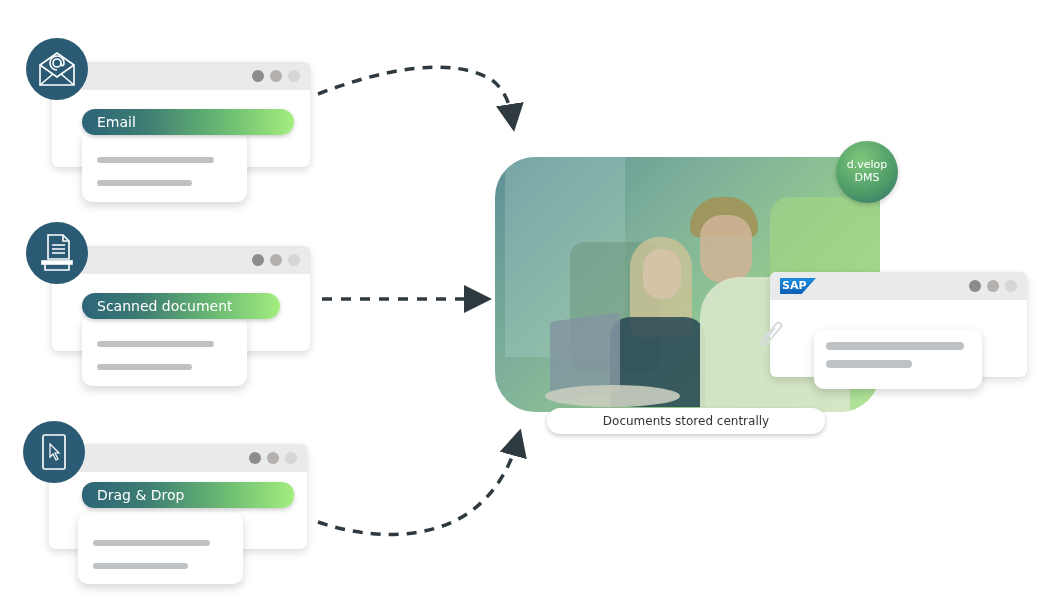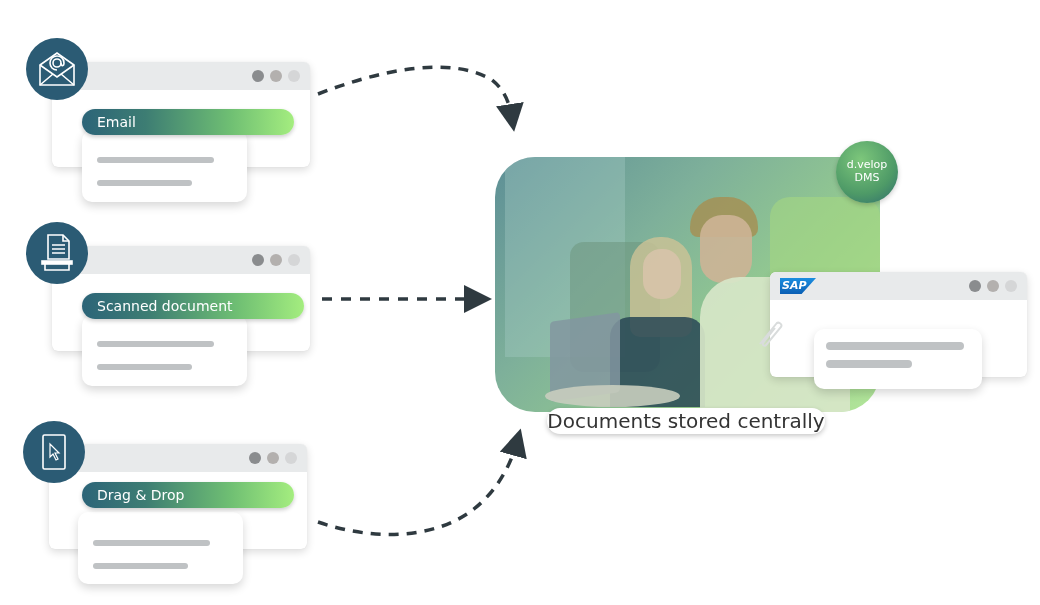--- a/index.html
+++ b/index.html
@@ -48,29 +48,28 @@
     position: absolute; left: 836px; top: 141px; width: 62px; height: 62px; border-radius: 50%;
     background: radial-gradient(circle at 40% 30%, #7dc77b 0%, #4e9a67 60%, #2e6b6e 100%);
     color: #fff; text-align: center; font-size: 11px; line-height: 13px; padding-top: 17px;
     box-shadow: 0 2px 5px rgba(0,0,0,0.2);
   }
   .dms .b { font-weight: normal; }
 
   .caption {
     position: absolute; left: 547px; top: 408px; width: 278px; height: 26px;
     background: #fff; border-radius: 13px; box-shadow: 0 2px 5px rgba(0,0,0,0.22);
-    text-align: center; font-size: 20px; line-height: 26px; color: #333;
+    text-align: center; font-size: 12px; line-height: 26px; color: #333;
   }
 
   .sap-logo {
     position: absolute; left: 10px; top: 6px; width: 36px; height: 16px;
     background: linear-gradient(180deg, #1b8ee0 0%, #0a5fb4 100%);
     clip-path: polygon(0 0, 100% 0, 60% 100%, 0 100%);
     color: #fff; font-size: 11px; font-weight: bold; line-height: 16px; padding-left: 2px;
-    font-style: italic;
   }
 
   svg.arrows { position: absolute; left: 0; top: 0; }
 </style>
 </head>
 <body>
 
 <svg class="arrows" width="1040" height="605" viewBox="0 0 1040 605">
   <defs>
     <marker id="ah" markerWidth="8" markerHeight="8" refX="4" refY="4" orient="auto">
@@ -115,21 +114,21 @@
         <span class="dot d1"></span>
         <span class="dot d2"></span>
         <span class="dot d3"></span>
       </div>
     </div>
   </div>
   <div class="card" style="left:82px;top:315px;width:165px;height:71px;">
     <div class="line" style="left:15px;top:26px;width:117px;"></div>
     <div class="line" style="left:15px;top:49px;width:95px;"></div>
   </div>
-  <div class="pill" style="left:82px;top:293px;width:222px;">Scanned document</div>
+  <div class="pill" style="left:82px;top:293px;width:198px;">Scanned document</div>
   <div class="badge" style="left:26px;top:222px;">
     <svg width="36" height="40" viewBox="0 0 36 40" fill="none" stroke="#fff" stroke-width="1.6">
       <path d="M9,2 L24,2 L30,8 L30,26 L9,26 Z"></path>
       <path d="M24,2 L24,8 L30,8"></path>
       <path d="M13,12 L26,12 M13,16 L26,16 M13,20 L26,20"></path>
       <rect x="3" y="28" width="30" height="3" fill="#fff"></rect>
       <path d="M6,31 L6,37 L30,37 L30,31"></path>
     </svg>
   </div>
 </div>
@@ -141,21 +140,21 @@
         <span class="dot d1"></span>
         <span class="dot d2"></span>
         <span class="dot d3"></span>
       </div>
     </div>
   </div>
   <div class="card" style="left:78px;top:512px;width:165px;height:72px;">
     <div class="line" style="left:15px;top:28px;width:117px;"></div>
     <div class="line" style="left:15px;top:51px;width:95px;"></div>
   </div>
-  <div class="pill" style="left:82px;top:482px;width:212px;">Drag &amp; Drop</div>
+  <div class="pill" style="left:82px;top:482px;width:212px;border-radius:12px;">Drag &amp; Drop</div>
   <div class="badge" style="left:23px;top:421px;">
     <svg width="28" height="38" viewBox="0 0 28 38" fill="none" stroke="#fff" stroke-width="1.6">
       <rect x="3" y="2" width="22" height="34" rx="1.5"></rect>
       <path d="M10,11 L10,24 L13,21 L16,27 L18,26 L15,20 L19,20 Z" stroke-width="1.2"></path>
     </svg>
   </div>
 </div>
 
 <div class="photo">
   <div class="shade" style="left:10px;top:0;width:120px;height:200px;background:rgba(170,205,200,0.35);"></div>

